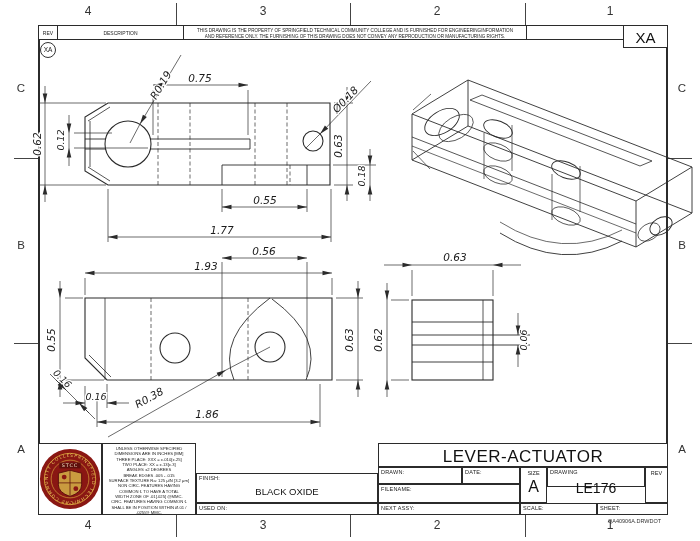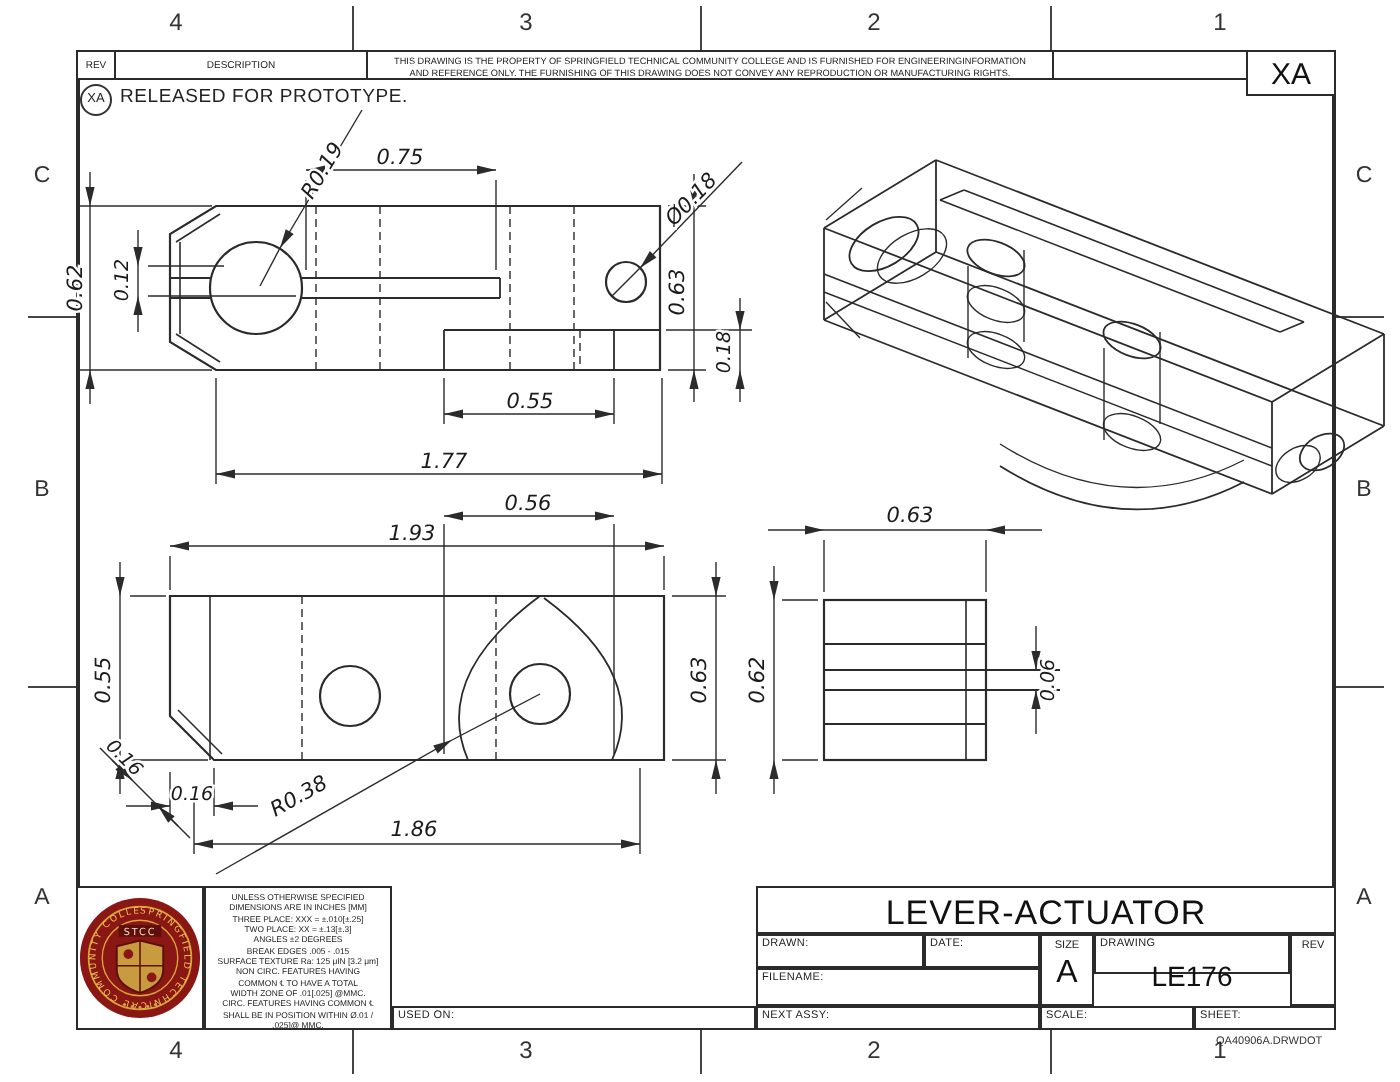--- a/index.html
+++ b/index.html
@@ -76,21 +76,20 @@
       <span>AND REFERENCE ONLY. THE FURNISHING OF THIS DRAWING DOES NOT CONVEY ANY REPRODUCTION OR MANUFACTURING RIGHTS.</span>
     </div>
   </div>
   <div class="cell" style="left:526px;top:25px;width:98px;height:15px"></div>
   <div class="cell" style="left:623px;top:25px;width:45px;height:23px">
     <div class="big" style="top:3px;font-size:15px">XA</div>
   </div>
 
   <div class="abs" style="left:40px;top:42px;width:14px;height:14px;border:1px solid #333;border-radius:50%;
        text-align:center;font:6.5px 'Liberation Sans',sans-serif;line-height:14px">XA</div>
-  <div class="abs" style="left:60px;top:43px;font:9.5px 'Liberation Sans',sans-serif;color:#222;letter-spacing:.3px">RELEASED FOR PROTOTYPE.</div>
 
   <svg class="abs" style="left:0;top:0" width="700" height="541" viewBox="0 0 700 541">
     <defs>
       <marker id="ar" orient="auto-start-reverse" markerUnits="userSpaceOnUse" markerWidth="11" markerHeight="7" refX="10" refY="3.5">
         <path d="M10,3.5 L0.5,1.2 L0.5,5.8 z" fill="#2b2b2b"></path>
       </marker>
     </defs>
 
     <g stroke="#2b2b2b" stroke-width="1.1" fill="none">
       <path d="M108,103 L330,103 L330,185 L108,185 L85,171 L85,117 Z"></path>
@@ -341,20 +340,24 @@
       <span>SURFACE TEXTURE Ra: 125 μIN [3.2 μm]</span><br>
       <span>NON CIRC. FEATURES HAVING</span><br>
       <span>COMMON ℄ TO HAVE A TOTAL</span><br>
       <span>WIDTH ZONE OF .01[.025] @MMC.</span><br>
       <span>CIRC. FEATURES HAVING COMMON ℄</span><br>
       <span>SHALL BE IN POSITION WITHIN Ø.01 /</span><br>
       <span>.025]@ MMC.</span>
     </div>
   </div>
 
+  <div class="cell" style="left:196px;top:473px;width:182px;height:30px">
+    <span class="lbl">FINISH:</span>
+    <div class="big" style="top:12px;font:9.5px 'Liberation Sans',sans-serif">BLACK OXIDE</div>
+  </div>
   <div class="cell" style="left:196px;top:503px;width:182px;height:12px">
     <span class="lbl">USED ON:</span>
   </div>
 
   <div class="cell" style="left:378px;top:443px;width:290px;height:24px">
     <div class="big" style="top:3px;font-size:17px;font-weight:500;letter-spacing:.5px">LEVER-ACTUATOR</div>
   </div>
   <div class="cell" style="left:378px;top:467px;width:84px;height:17px">
     <span class="lbl">DRAWN:</span>
   </div>

